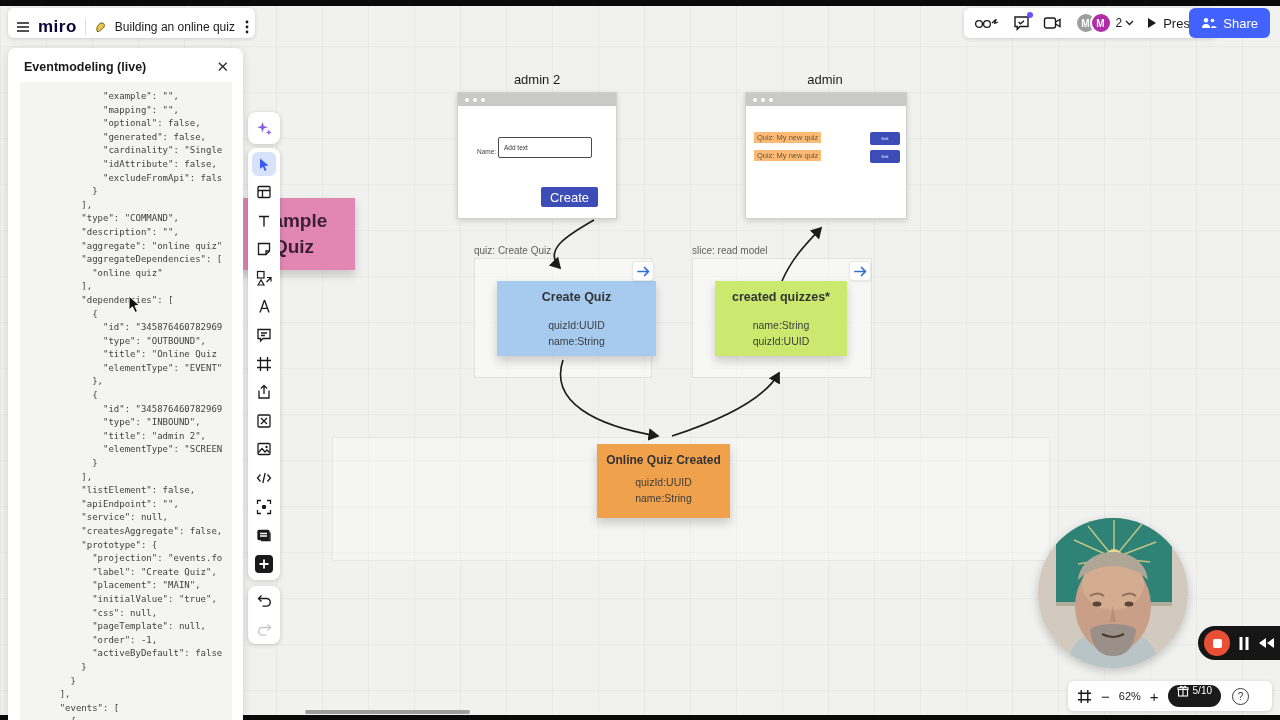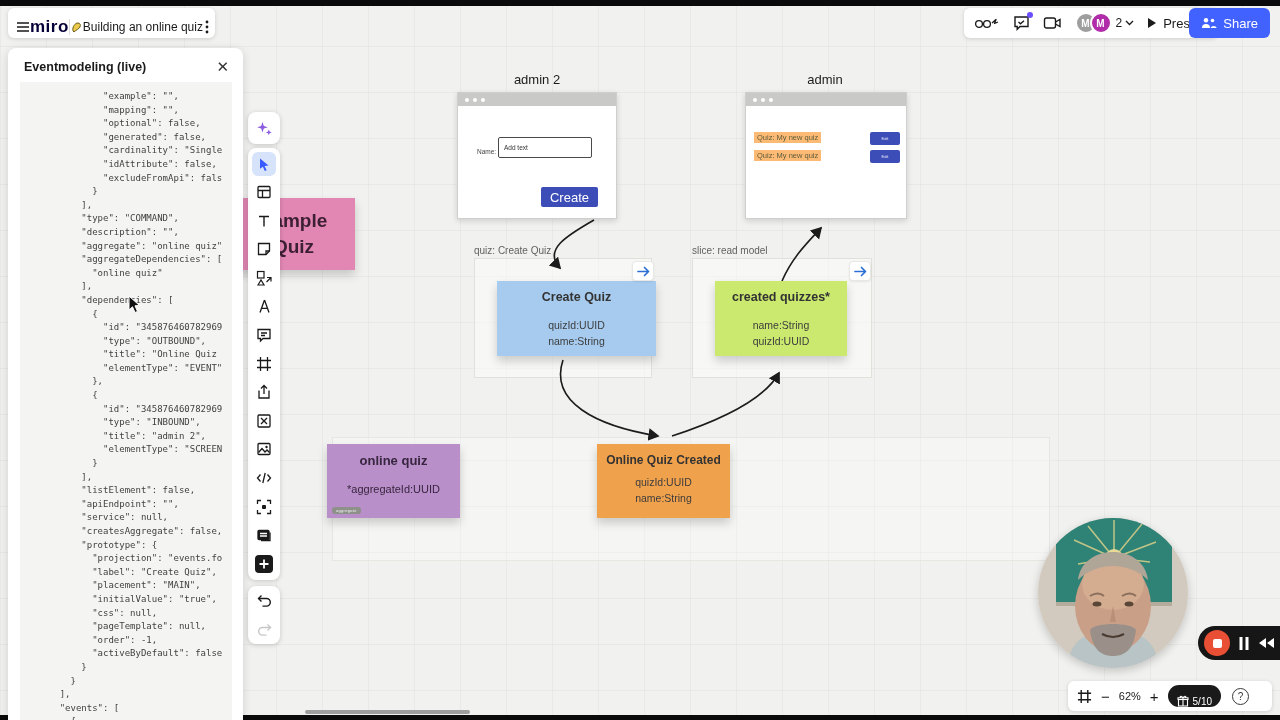--- a/index.html
+++ b/index.html
@@ -12,21 +12,21 @@
       linear-gradient(90deg, rgba(0,0,0,0.03) 1px, transparent 1px);
     background-size:46px 46px;
   }
   .strip { position:absolute; left:0; width:1280px; background:#0a0a0a; z-index:50; }
   .strip.top { top:0; height:6px; }
   .strip.bottom { bottom:0; height:5px; z-index:25; }
 
   
   .tcard { position:absolute; top:8px; height:30px; background:#fff; border-radius:6px;
            box-shadow:0 1px 4px rgba(0,0,0,0.15); display:flex; align-items:center; z-index:40; }
-  .tl { left:8px; padding:8px 6px 0 8px; }
+  .tl { left:8px; padding:8px 6px 0 8px; gap:8px; }
   .tr { right:62px; padding:0 10px; gap:13px; }
   .logo { font-weight:bold; font-size:17px; letter-spacing:0.5px; color:#050038; }
   .vdiv { width:1px; height:16px; background:#ddd; }
   .btitle { font-size:12px; color:#1a1a1a; }
   .ibtn { display:flex; align-items:center; justify-content:center; background:none; border:none; cursor:pointer; padding:0; position:relative; }
   .avatars { display:flex; align-items:center; }
   .av { width:22px; height:22px; border-radius:50%; color:#fff; font-size:10px; font-weight:bold;
         display:flex; align-items:center; justify-content:center; border:2px solid #fff; }
   .av1 { background:#9e9e9e; }
   .av2 { background:#b02ca8; margin-left:-7px; }
@@ -110,21 +110,21 @@
              display:flex; align-items:center; justify-content:center; }
   .stopsq { width:9px; height:9px; background:#fff; border-radius:2px; }
 
   
   .zbar { position:absolute; left:1068px; top:681px; width:204px; height:30px; background:#fff;
           border-radius:6px; box-shadow:0 1px 4px rgba(0,0,0,0.15); display:flex; align-items:center;
           padding:0 9px; gap:9px; z-index:16; }
   .zsym { font-size:15px; color:#1a1a1a; background:none; border:none; cursor:pointer; line-height:1; }
   .zlvl { font-size:11px; color:#1a1a1a; }
   .fpill { height:22px; background:#1a1a1a; border-radius:11px; color:#fff; font-size:10px;
-           display:flex; align-items:flex-end; gap:4px; padding:0 9px; border:none; cursor:pointer; }
+           display:flex; align-items:flex-start; gap:4px; padding:0 9px; border:none; cursor:pointer; }
   .helpbtn { width:17px; height:17px; border-radius:50%; border:1.5px solid #3a3a3a; background:none;
              font-size:10px; color:#3a3a3a; display:flex; align-items:center; justify-content:center;
              cursor:pointer; margin-left:2px; }
   .hscroll { position:absolute; left:305px; top:710px; width:165px; height:4px; background:#9e9e9e;
              border-radius:2px; z-index:26; }
   .cursor { position:absolute; left:128px; top:295px; z-index:100; pointer-events:none; }
 
   svg { display:block; }
 </style>
 </head>
@@ -176,26 +176,20 @@
     <div class="sl">name:String</div>
   </div>
 
   <div class="sticky st-green">
     <div class="st">created quizzes*</div>
     <div class="gap"></div>
     <div class="sl">name:String</div>
     <div class="sl">quizId:UUID</div>
   </div>
 
-  <div class="sticky st-purple">
-    <div class="st" style="font-size:13px;">online quiz</div>
-    <div class="gap"></div>
-    <div class="sl" style="font-size:11px;">*aggregateId:UUID</div>
-    <span class="agg-tag">aggregate</span>
-  </div>
 
   <div class="sticky st-orange">
     <div class="st" style="font-size:12px;">Online Quiz Created</div>
     <div class="gap" style="height:8px;"></div>
     <div class="sl">quizId:UUID</div>
     <div class="sl">name:String</div>
   </div>
 
   <div class="win-title" style="left:457px; top:72px;">admin 2</div>
   <div class="mwin" style="left:457px; top:92px;">

